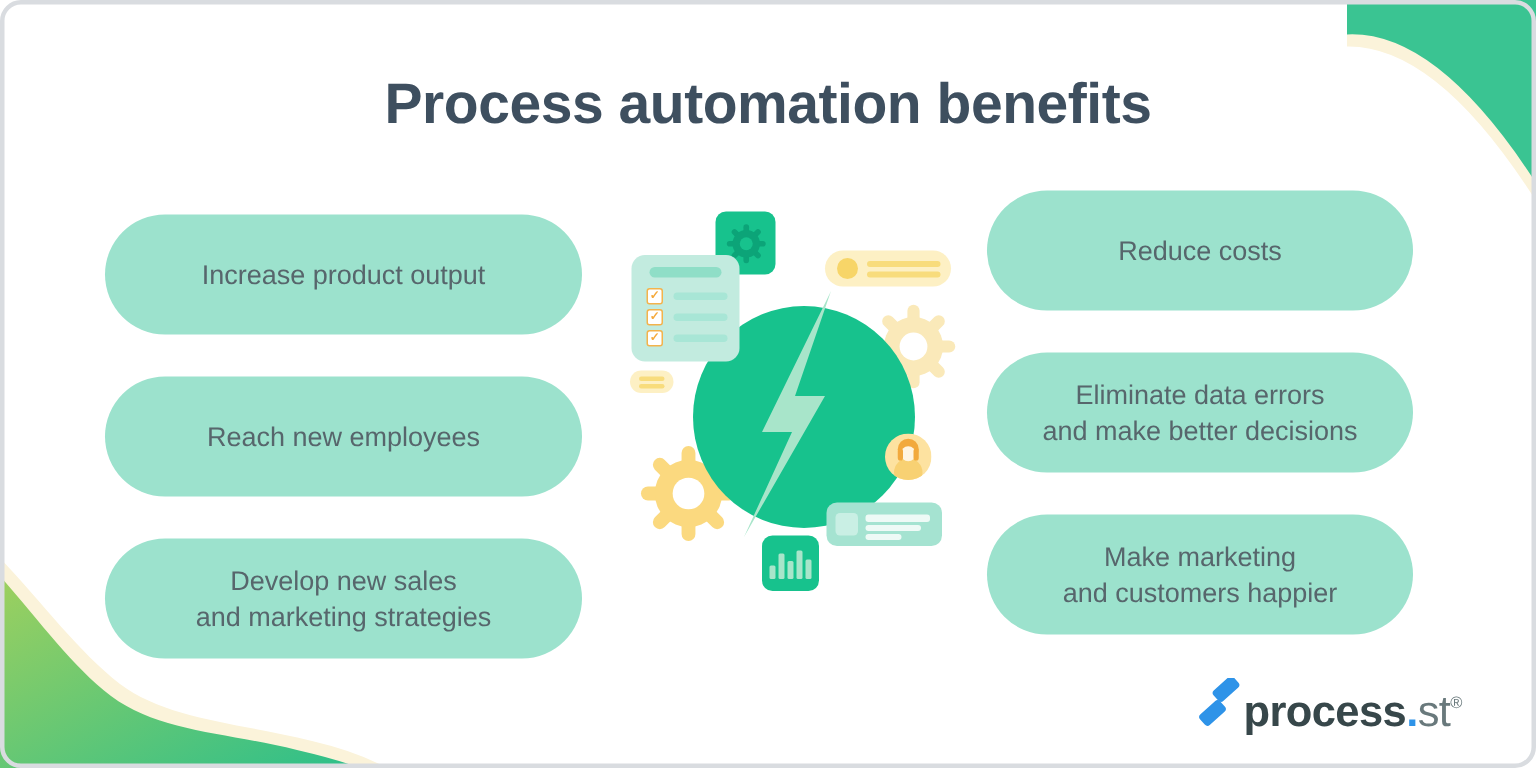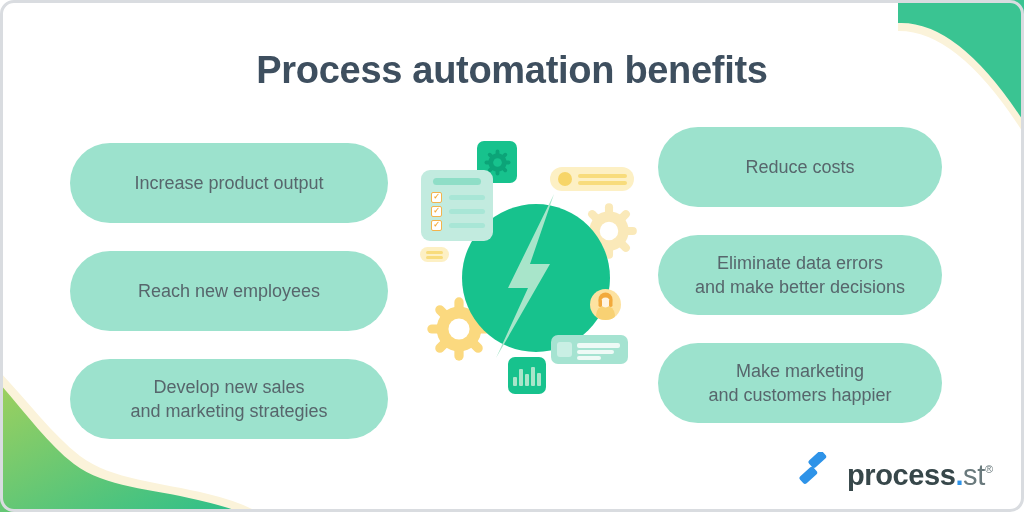--- a/index.html
+++ b/index.html
@@ -66,21 +66,21 @@
   .msg-card i.a{top:8px;width:43px;height:5px;}
   .msg-card i.b{top:15px;width:37px;height:4px;}
   .msg-card i.c{top:21px;width:24px;height:4px;}
   .bar-tile{left:508px;top:357px;width:38px;height:37px;border-radius:7px;
     background:var(--c-teal,#17c28d);z-index:4;}
   .bars{position:absolute;left:0;right:0;bottom:8px;display:flex;justify-content:center;
     align-items:flex-end;gap:2px;}
   .bars i{width:4px;border-radius:1px;background:var(--c-bolt_mint,#a8e5ca);display:block;}
 
   
-  .logo{position:absolute;left:799px;top:452px;z-index:5;display:flex;align-items:flex-start;gap:20px;text-align:right;}
+  .logo{position:absolute;left:799px;top:452px;z-index:5;display:flex;align-items:flex-start;gap:2px;text-align:right;}
   .logo-text{font-size:29px;line-height:34px;letter-spacing:-.4px;}
   .logo-brand{font-weight:bold;color:var(--c-logo_dark,#37474a);}
   .logo-dot{font-weight:bold;color:var(--c-logo_blue,#2e93e8);}
   .logo-suffix{color:var(--c-logo_grey,#69797c);}
   .logo-reg{font-size:11px;color:var(--c-logo_grey,#69797c);vertical-align:12px;}
 </style>
 </head>
 <body>
 
 <div class="stage">

